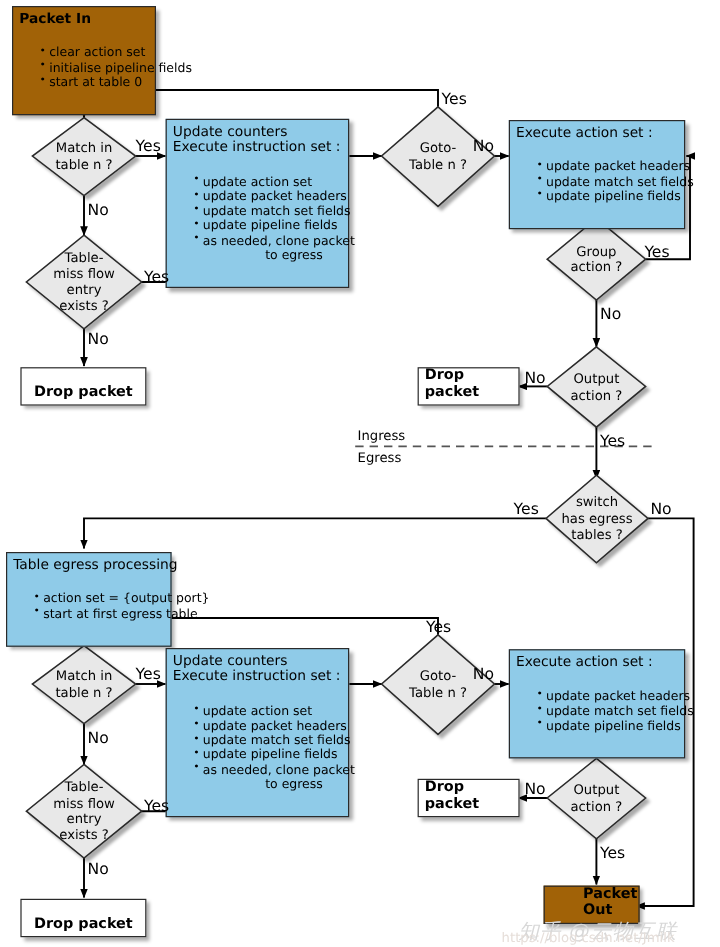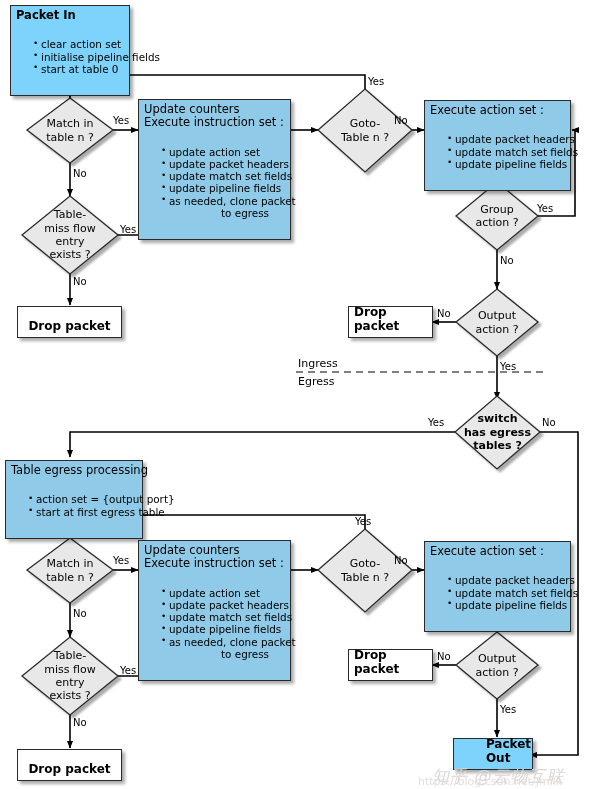--- a/index.html
+++ b/index.html
@@ -26,21 +26,21 @@
     position: absolute;
   }
   
   .box {
     border: 1px solid #2a2a2a;
     box-shadow: 3px 3px 3px rgba(0,0,0,0.33);
     padding: 3px 5px 4px 5px;
     line-height: 1.17;
   }
   .box.blue   { background: #8fcbe8; }
-  .box.salmon { background: #7dd3fc; }
+  .box.salmon { background: #a16207; }
   .box.white  { background: #ffffff; }
 
   .box .hd {
     font-size: 11.5px;
     color: #000;
     white-space: nowrap;
     margin-bottom: 0px;
   }
   .box.salmon .hd, .box.white .hd { font-weight: bold; }
   .box ul {
@@ -77,21 +77,21 @@
     display: flex; flex-direction: column;
     align-items: center; justify-content: center;
     font-size: 11px; color: #000; line-height: 1.22;
     text-align: center;
     white-space: nowrap;
   }
 
   
   .elabel {
     position: absolute;
-    font-size: 10px;
+    font-size: 13px;
     color: #000;
     white-space: nowrap;
   }
   
   .boundary {
     position: absolute;
     font-size: 11px;
     color: #000;
     white-space: nowrap;
   }
@@ -308,21 +308,21 @@
     </div>
   </div>
 
   <div class="diamond" style="left:456px; top:289px; width:82px; height:67px;">
     <div class="txt">
       <span>Output</span>
       <span>action ?</span>
     </div>
   </div>
 
-  <div class="diamond" style="left:455px; top:396px; width:85px; height:73px;font-weight:bold;">
+  <div class="diamond" style="left:455px; top:396px; width:85px; height:73px;">
     <div class="txt">
       <span>switch</span>
       <span>has egress</span>
       <span>tables ?</span>
     </div>
   </div>
 
   <div class="diamond" style="left:27px; top:538px; width:86px; height:65px;">
     <div class="txt">
       <span>Match in</span>

